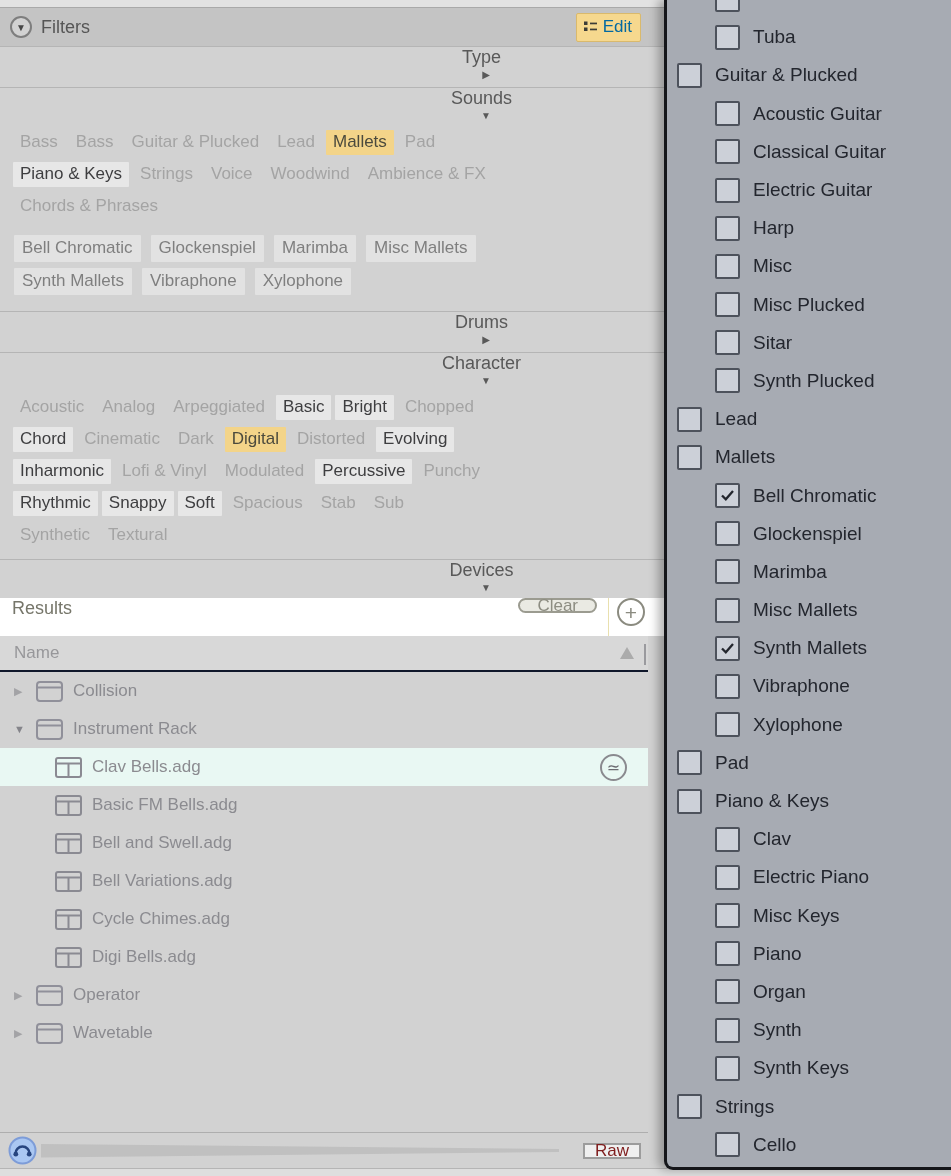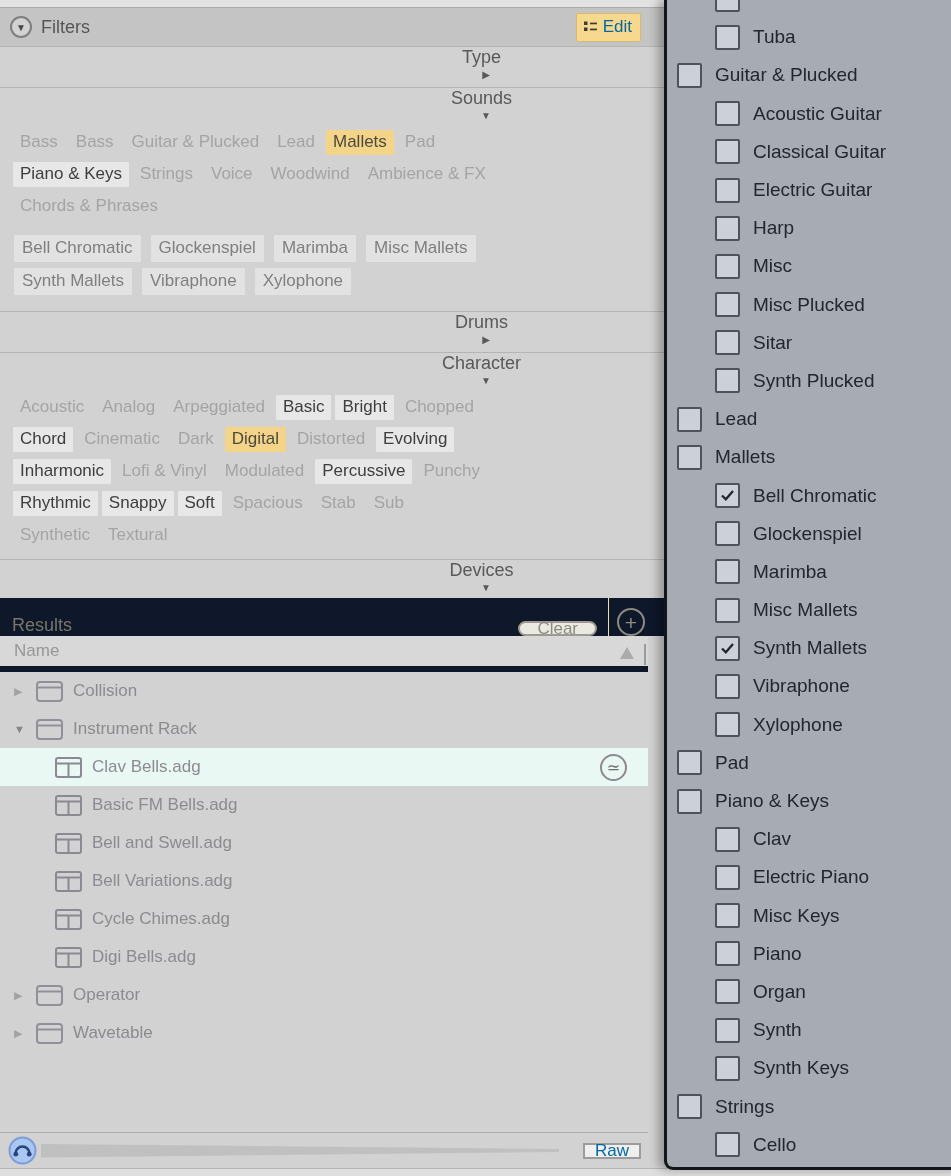--- a/index.html
+++ b/index.html
@@ -31,48 +31,48 @@
   .tag-row { display:flex; align-items:center; height:32px; padding-left:20px; column-gap:18px; white-space:nowrap; }
   .tag { font-size:17px; }
   .tag.dim { color:#a4a4a4; }
   .tag.lit { background:#e7e7e7; color:#3e3e40; padding:2px 7px 3px; border-radius:1px; margin:0 -7px; }
   .tag.accent { background:#f3d489; color:#4b4a3d; padding:2px 7px 3px; border-radius:1px; margin:0 -7px; }
   .subtag-block { padding-top:10px; padding-bottom:13px; }
   .subtag-row { display:flex; align-items:center; height:33px; padding-left:14px; column-gap:10px; white-space:nowrap; }
   .subtag { background:#e2e2e2; color:#7f7f7f; font-size:17px; padding:3px 8px 4px; border-radius:1px; }
   .char-block { padding-bottom:8px; }
 
-  .results-header { height:38px; background:#0f172a; display:flex; align-items:flex-end; padding:0 306px 0 12px; }
+  .results-header { height:38px; background:#ffffff; display:flex; align-items:flex-start; padding:0 306px 0 12px; }
   .results-title { font-size:18px; color:#76766a; }
   .clear-btn { height:15px; padding:0 17px; border:2px solid #9b9b90; border-radius:14px; background:#eaeae3;
                font-size:17px; color:#8d8d82; display:flex; align-items:center; margin-right:11px; }
   .rh-sep { width:1px; height:38px; background:#e9e0ae; margin-right:8px; }
   .plus-btn { width:28px; height:28px; border:2px solid #8b8b80; border-radius:50%; color:#8b8b80;
               font-size:21px; line-height:23px; text-align:center; background:transparent; }
-  .name-header { height:36px; background:#d8d8d8; border-bottom:6px solid #0f172a; display:flex; align-items:center;
+  .name-header { height:36px; background:#d8d8d8; border-bottom:2px solid #0f172a; display:flex; align-items:center;
                  padding:0 0 0 14px; position:relative; width:648px; }
   .name-label { font-size:17px; color:#97979a; }
   .sort-tri { position:absolute; right:14px; top:11px; width:0; height:0;
               border-left:7px solid transparent; border-right:7px solid transparent; border-bottom:12px solid #ababab; }
   .nh-bar { position:absolute; right:2px; top:8px; width:2px; height:21px; background:#9a9a9e; }
 
   .list { width:648px; }
   .lrow { height:38px; display:flex; align-items:center; width:648px; position:relative; }
   .lrow.selected { background:#e9f8f3; }
   .lrow .arrow { width:14px; margin-left:14px; font-size:11px; color:#a3a3a6; }
   .lrow .arrow.open { color:#84848a; }
   .lrow .dev-ic { margin-left:8px; }
   .lrow.preset .dev-ic { margin-left:55px; }
   .lrow .llabel { font-size:17px; color:#8b8b90; margin-left:10px; }
   .audition { position:absolute; right:21px; top:6px; width:27px; height:27px; border:2px solid #8a8a8f; border-radius:50%;
               color:#6c6c72; font-size:16px; display:flex; align-items:center; justify-content:center; background:transparent; }
 
   .bottom-bar { height:36px; border-top:1px solid #aeaeae; display:flex; align-items:center; padding-left:8px; width:648px; }
   .hp-wrap { width:29px; height:29px; margin-right:4px; }
-  .raw-btn { width:58px; height:16px; background:#efefef; border:2px solid #9c9c9c; font-size:17px; color:#0369a1;
+  .raw-btn { width:58px; height:16px; background:#efefef; border:2px solid #9c9c9c; font-size:17px; color:#7f1d1d;
              display:flex; align-items:center; justify-content:center; margin-left:auto; margin-right:7px; }
   .bottom-strip { height:8px; background:#dedede; border-top:1px solid #b5b5b5; }
 
   
   .overlay { position:absolute; left:664px; top:0; width:303px; height:1170px; background:#a7abb3;
              border-left:3px solid #15161a; border-right:3px solid #15161a; border-bottom:3px solid #15161a;
              border-radius:0 0 9px 9px; overflow:hidden; box-shadow:-6px 0 10px rgba(0,0,0,0.28); }
   .ov-list { margin-top:-20px; }
   .ov-row { height:38.2px; display:flex; align-items:center; }
   .ov-row.parent { padding-left:10px; }

